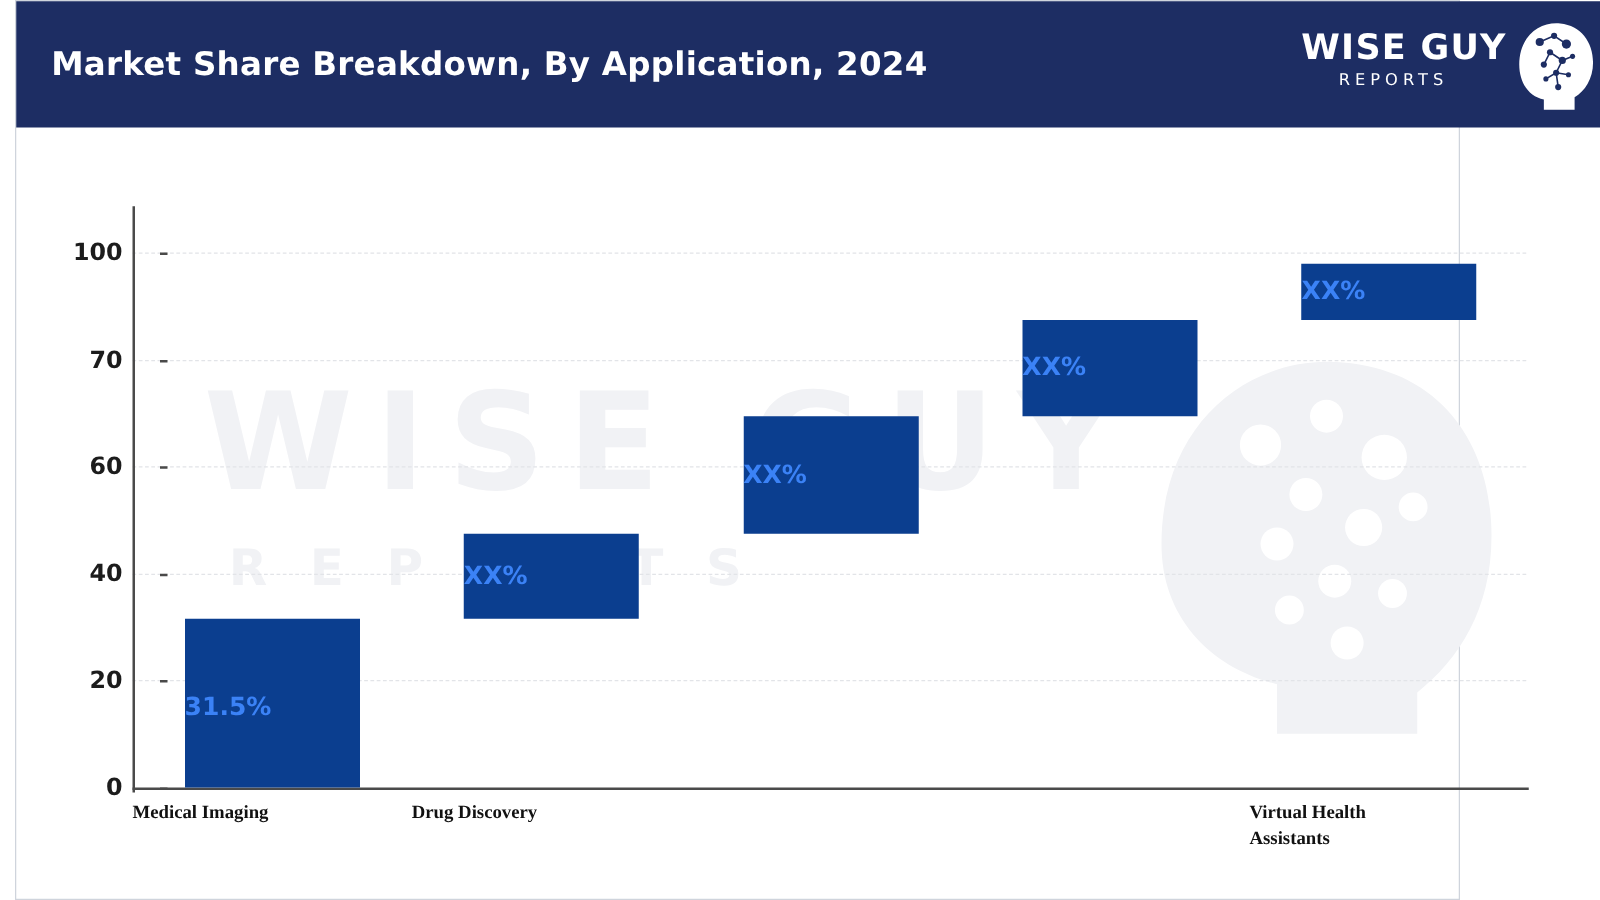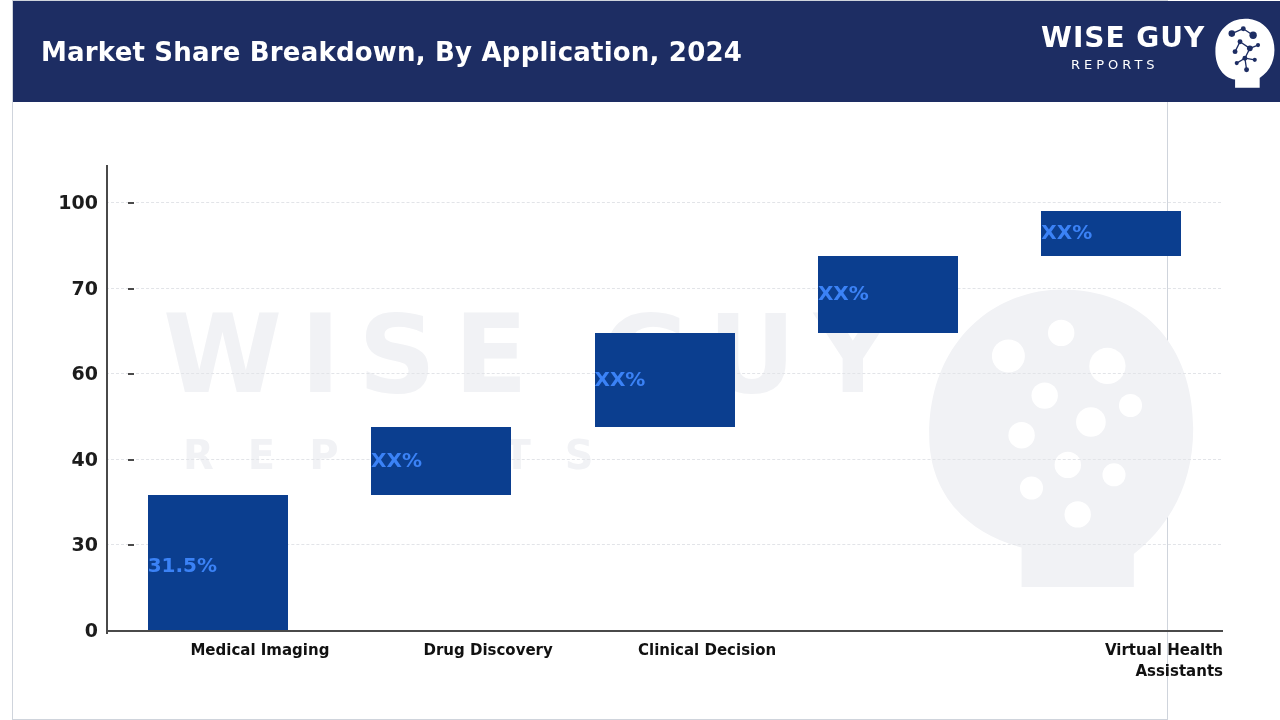--- a/index.html
+++ b/index.html
@@ -188,22 +188,23 @@
     font-weight: bold;
     text-align: left;
     white-space: nowrap;
   }
   .cat-label {
     position: absolute;
     top: 538px;
     font-size: 15px;
     font-weight: bold;
     color: #111111;
-    text-align: right;
+    text-align: left;
     line-height: 21px;
+    font-family: Liberation Serif, serif;
   }
 </style>
 </head>
 <body>
 
 <div class="page">
 
   <div class="header">
     <div class="header-title">Market Share Breakdown, By Application, 2024</div>
 
@@ -258,21 +259,21 @@
         <div class="gridline" style="top: 290.889px;"></div>
         <div class="gridline" style="top: 205.333px;"></div>
         <div class="gridline" style="top: 119.778px;"></div>
         <div class="gridline" style="top: 34.2222px;"></div>
       </div>
     <div class="yaxis"></div>
     <div class="xaxis"></div>
     <div class="ytick-wrap" id="ytick-layer">
         <div class="ytick" style="top: 462px;">0</div>
         <div class="ytick-mark" style="top: 462px;"></div>
-        <div class="ytick" style="top: 376.444px;">30</div>
+        <div class="ytick" style="top: 376.444px;">20</div>
         <div class="ytick-mark" style="top: 376.444px;"></div>
         <div class="ytick" style="top: 290.889px; text-align: right;">40</div>
         <div class="ytick-mark" style="top: 290.889px;"></div>
         <div class="ytick" style="top: 205.333px;">60</div>
         <div class="ytick-mark" style="top: 205.333px;"></div>
         <div class="ytick" style="top: 119.778px;">70</div>
         <div class="ytick-mark" style="top: 119.778px;"></div>
         <div class="ytick" style="top: 34.2222px;">100</div>
         <div class="ytick-mark" style="top: 34.2222px;"></div>
       </div>
@@ -291,21 +292,20 @@
       </div>
 
     <div id="cats-layer">
         <div class="cat-label" style="left: 93px; width: 223.4px;">
           <div>Medical Imaging</div>
         </div>
         <div class="cat-label" style="left: 316.4px; width: 223.4px;">
           <div>Drug Discovery</div>
         </div>
         <div class="cat-label" style="left: 539.8px; width: 223.4px;">
-          <div>Clinical Decision</div>
         </div>
         <div class="cat-label" style="left: 763.2px; width: 223.4px;">
         </div>
         <div class="cat-label" style="left: 986.6px; width: 223.4px;">
           <div>Virtual Health</div>
           <div>Assistants</div>
         </div>
       </div>
 
   </div>

